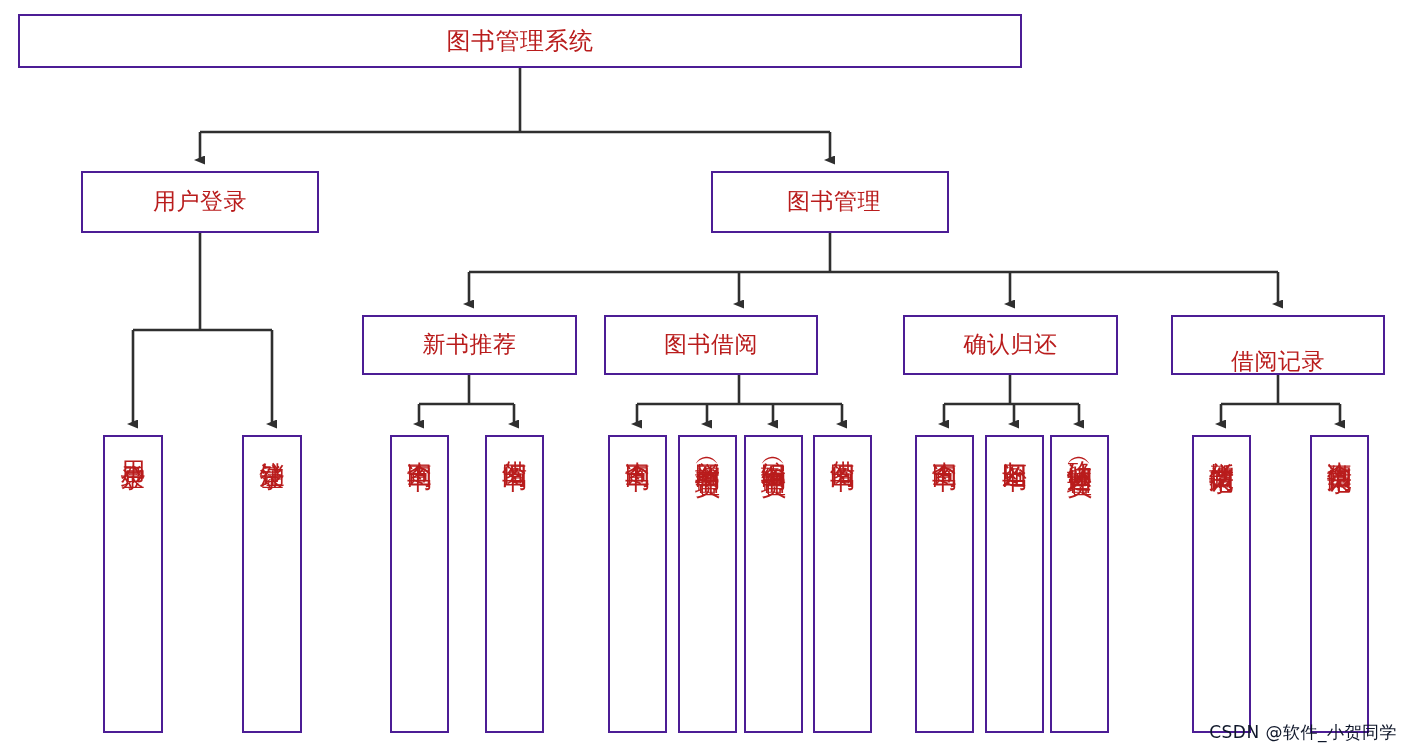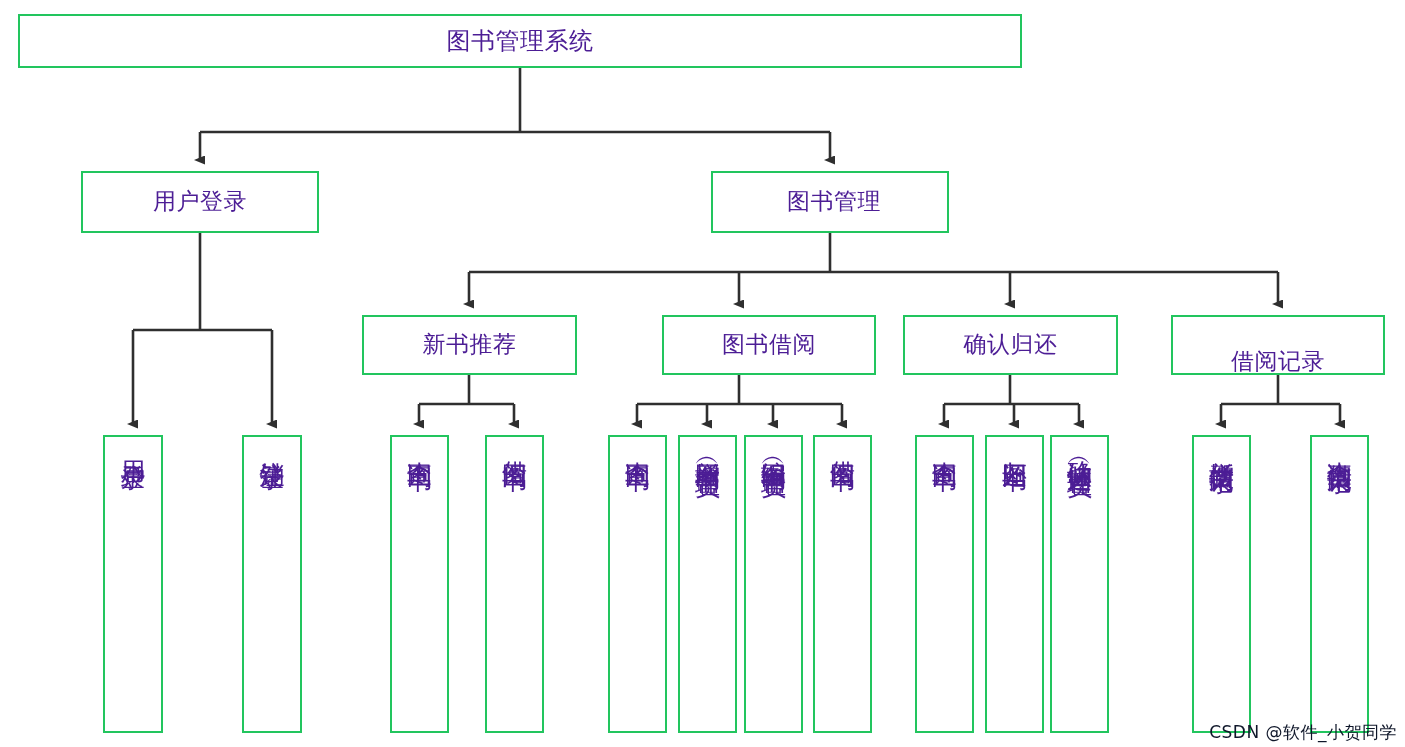--- a/index.html
+++ b/index.html
@@ -19,26 +19,26 @@
     position: absolute;
     left: 0;
     top: 0;
     width: 1405px;
     height: 747px;
     pointer-events: none;
   }
   .node {
     position: absolute;
     box-sizing: border-box;
-    border: 2px solid #22c55e;
+    border: 2px solid #4c1d95;
     background: #ffffff;
     display: flex;
     align-items: center;
     justify-content: center;
-    color: #4c1d95;
+    color: #b91c1c;
   }
   .node .label {
     display: block;
     text-align: center;
     line-height: 1.02;
     letter-spacing: 0.5px;
   }
   
   .node.horiz .label {
     font-size: 23px;
@@ -134,21 +134,21 @@
   <div class="node horiz" style="left:81px; top:171px; width:238px; height:62px;">
     <span class="label">用户登录</span>
   </div>
   <div class="node horiz" style="left:711px; top:171px; width:238px; height:62px;padding-left:8px;">
     <span class="label">图书管理</span>
   </div>
 
   <div class="node horiz" style="left:362px; top:315px; width:215px; height:60px;">
     <span class="label">新书推荐</span>
   </div>
-  <div class="node horiz" style="left:662px; top:315px; width:214px; height:60px;">
+  <div class="node horiz" style="left:604px; top:315px; width:214px; height:60px;">
     <span class="label">图书借阅</span>
   </div>
   <div class="node horiz" style="left:903px; top:315px; width:215px; height:60px;">
     <span class="label">确认归还</span>
   </div>
   <div class="node horiz" style="left:1171px; top:315px; width:214px; height:60px;align-items:flex-end;">
     <span class="label">借阅记录</span>
   </div>
 
   <div class="node vert" style="left:103px; top:435px; width:60px; height:298px;">

